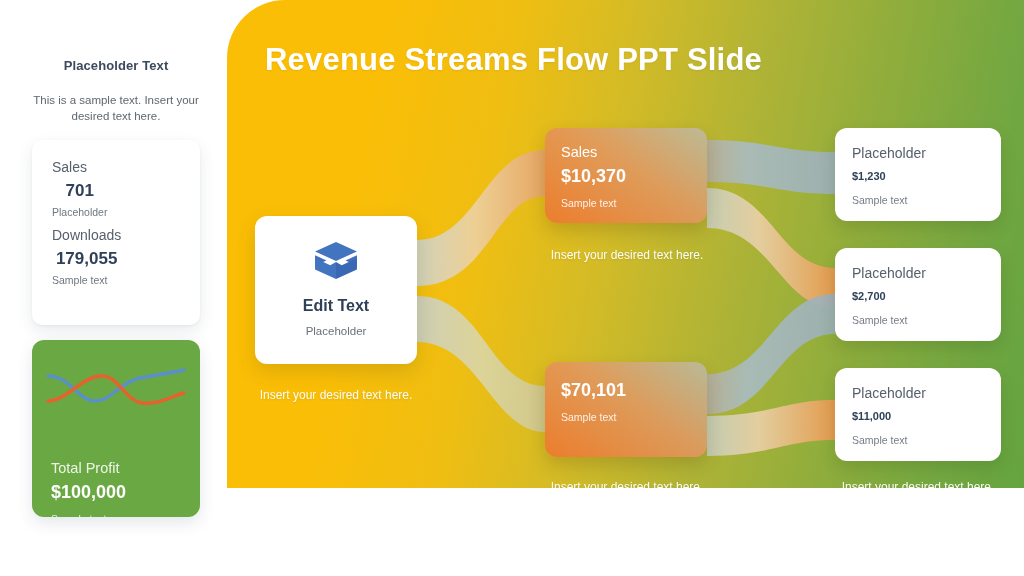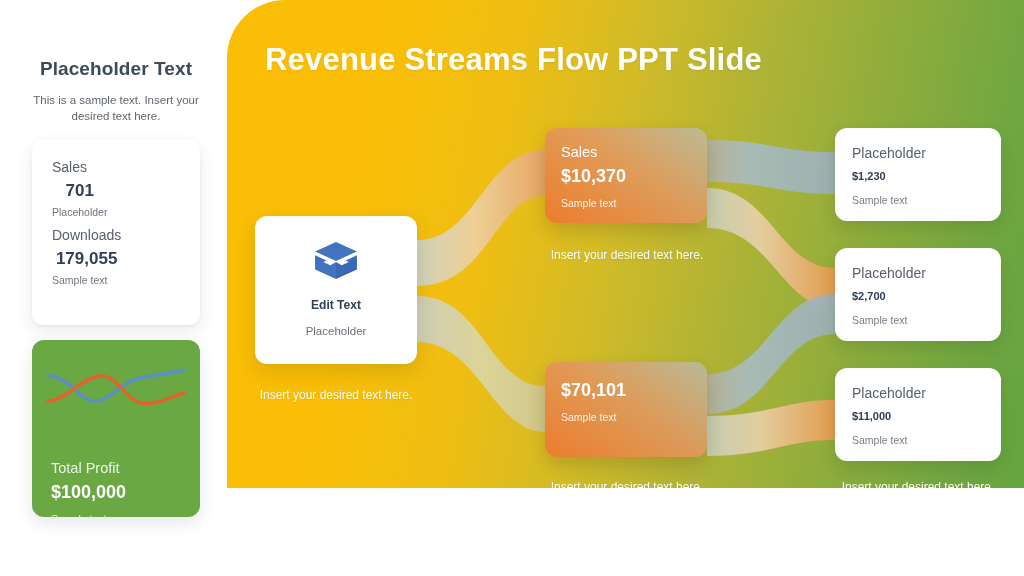--- a/index.html
+++ b/index.html
@@ -8,21 +8,21 @@
     background:#ffffff;
     font-family:"Liberation Sans", sans-serif;
     -webkit-font-smoothing:antialiased;
   }
   .slide{position:relative;width:1024px;height:576px;background:#fff;}
 
   
   .sidebar{position:absolute;left:0;top:0;width:232px;height:576px;background:#ffffff;}
   .side-title{
     position:absolute;left:0;top:58px;width:232px;text-align:center;
-    font-size:19px;font-weight:bold;color:#3c4a5e;letter-spacing:.1px;
+    font-size:13px;font-weight:bold;color:#3c4a5e;letter-spacing:.1px;
   }
   .side-sub{
     position:absolute;left:26px;top:92px;width:180px;text-align:center;
     font-size:11.5px;line-height:16px;color:#60676f;
   }
   .stats-card{
     position:absolute;left:32px;top:140px;width:168px;height:185px;
     background:#ffffff;border-radius:10px;
     box-shadow:0 6px 16px rgba(40,60,90,.10), 0 1px 3px rgba(40,60,90,.06);
   }
@@ -64,21 +64,21 @@
 
   
   .node{position:absolute;border-radius:12px;}
 
   .edit-card{
     left:28px;top:216px;width:162px;height:148px;background:#ffffff;
     box-shadow:0 8px 20px rgba(60,60,20,.16);
     display:flex;flex-direction:column;align-items:center;justify-content:center;
   }
   .edit-icon{width:46px;height:40px;margin-bottom:14px;}
-  .edit-title{font-size:12px;font-weight:bold;color:#2f4158;line-height:21px;}
+  .edit-title{font-size:16px;font-weight:bold;color:#2f4158;line-height:21px;}
   .edit-sub{font-size:11.5px;color:#6a717b;line-height:17px;margin-top:7px;}
 
   .mid-card{
     width:162px;height:95px;
     box-shadow:0 8px 18px rgba(60,40,10,.18);
     padding:14px 0 0 16px;box-sizing:border-box;
   }
   .mid-sales{left:318px;top:128px;
     background:linear-gradient(215deg, rgba(188,188,188,.72) 0%, rgba(226,150,98,.85) 45%, rgba(236,123,45,.97) 100%);}
   .mid-invest{left:318px;top:362px;

